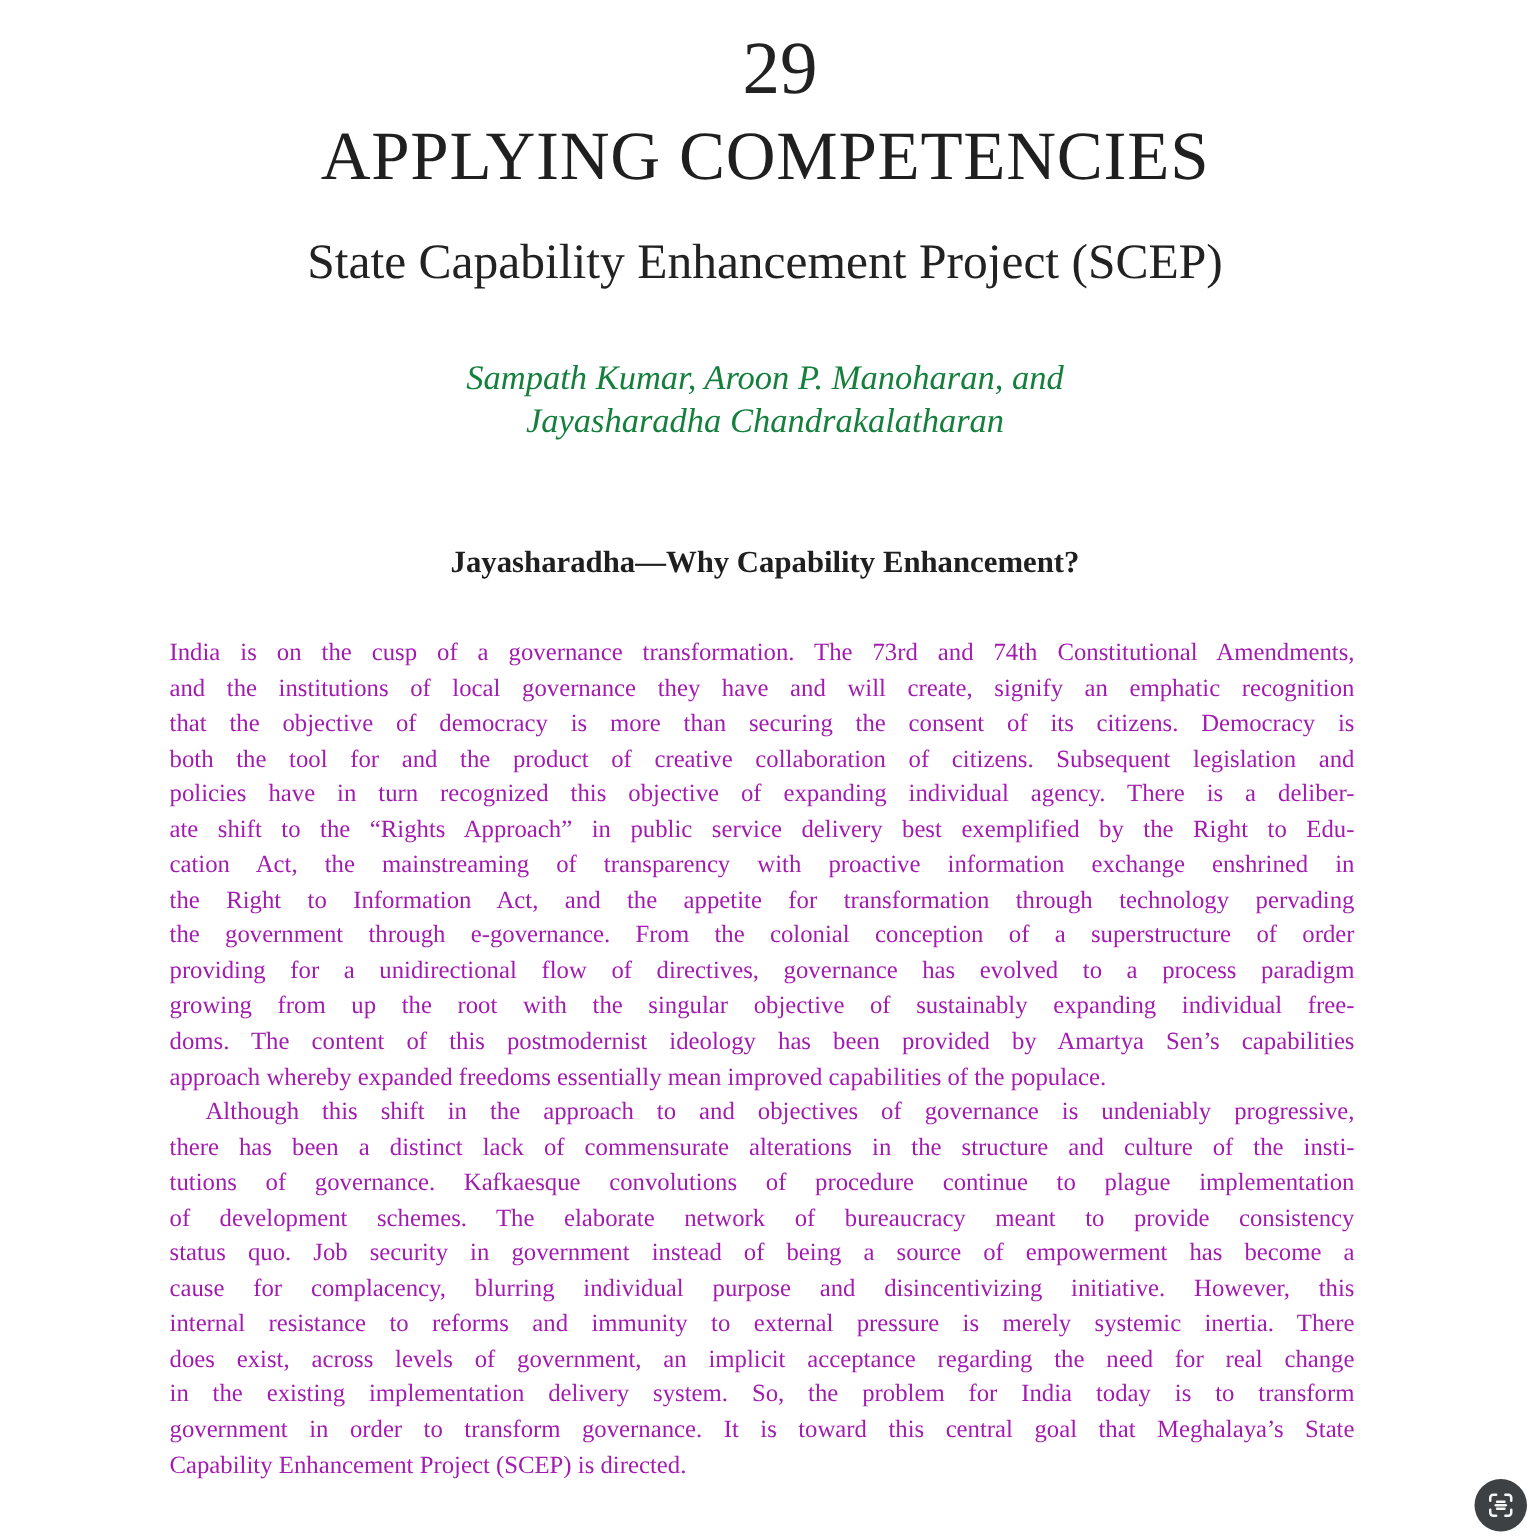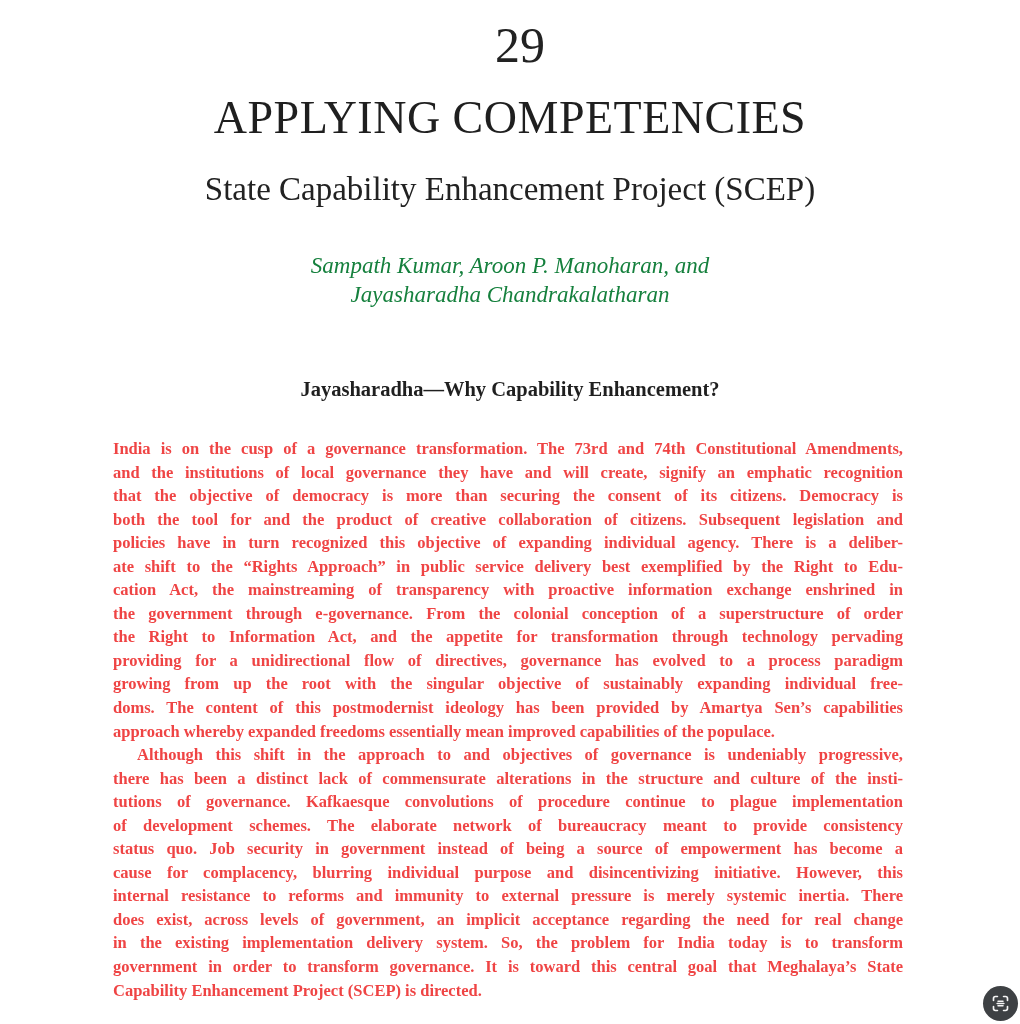--- a/index.html
+++ b/index.html
@@ -20,21 +20,21 @@
   }
   .chapter-number {
     padding-top: 22px;
     text-align: center;
     font-size: 50px;
     line-height: 46px;
     color: #222222;
     margin-left: 20px;
   }
   .title {
-    margin-top: 24px;
+    margin-top: 10px;
     text-align: center;
     font-size: 46px;
     line-height: 52px;
     font-weight: normal;
     letter-spacing: 0.5px;
     color: #1f1f1f;
   }
   .subtitle {
     margin-top: 26px;
     text-align: center;
@@ -56,22 +56,21 @@
     text-align: center;
     font-size: 20.5px;
     line-height: 24px;
     font-weight: bold;
     color: #1f1f1f;
   }
   .body-text {
     margin: 36px auto 0 113px;
     width: 790px;
     font-size: 16.5px;
-    color: #ef4444;
-    font-weight: bold;
+    color: #a21caf;
   }
   .line {
     height: 23.55px;
     line-height: 23.55px;
     overflow: hidden;
     text-align: justify;
     text-align-last: justify;
     white-space: normal;
   }
   .line.para-last {
@@ -111,22 +110,22 @@
   <h3 class="section-heading">Jayasharadha—Why Capability Enhancement?</h3>
   <div class="body-text" id="body-text">
       <div>
         <div class="line">India is on the cusp of a governance transformation. The 73rd and 74th Constitutional Amendments,</div>
         <div class="line">and the institutions of local governance they have and will create, signify an emphatic recognition</div>
         <div class="line">that the objective of democracy is more than securing the consent of its citizens. Democracy is</div>
         <div class="line">both the tool for and the product of creative collaboration of citizens. Subsequent legislation and</div>
         <div class="line">policies have in turn recognized this objective of expanding individual agency. There is a deliber-</div>
         <div class="line">ate shift to the “Rights Approach” in public service delivery best exemplified by the Right to Edu-</div>
         <div class="line">cation Act, the mainstreaming of transparency with proactive information exchange enshrined in</div>
+        <div class="line">the Right to Information Act, and the appetite for transformation through technology pervading</div>
         <div class="line">the government through e-governance. From the colonial conception of a superstructure of order</div>
-        <div class="line">the Right to Information Act, and the appetite for transformation through technology pervading</div>
         <div class="line">providing for a unidirectional flow of directives, governance has evolved to a process paradigm</div>
         <div class="line">growing from up the root with the singular objective of sustainably expanding individual free-</div>
         <div class="line">doms. The content of this postmodernist ideology has been provided by Amartya Sen’s capabilities</div>
         <div class="line para-last">approach whereby expanded freedoms essentially mean improved capabilities of the populace.</div>
       </div>
       <div>
         <div class="line first-indent">Although this shift in the approach to and objectives of governance is undeniably progressive,</div>
         <div class="line">there has been a distinct lack of commensurate alterations in the structure and culture of the insti-</div>
         <div class="line">tutions of governance. Kafkaesque convolutions of procedure continue to plague implementation</div>
         <div class="line">of development schemes. The elaborate network of bureaucracy meant to provide consistency</div>

